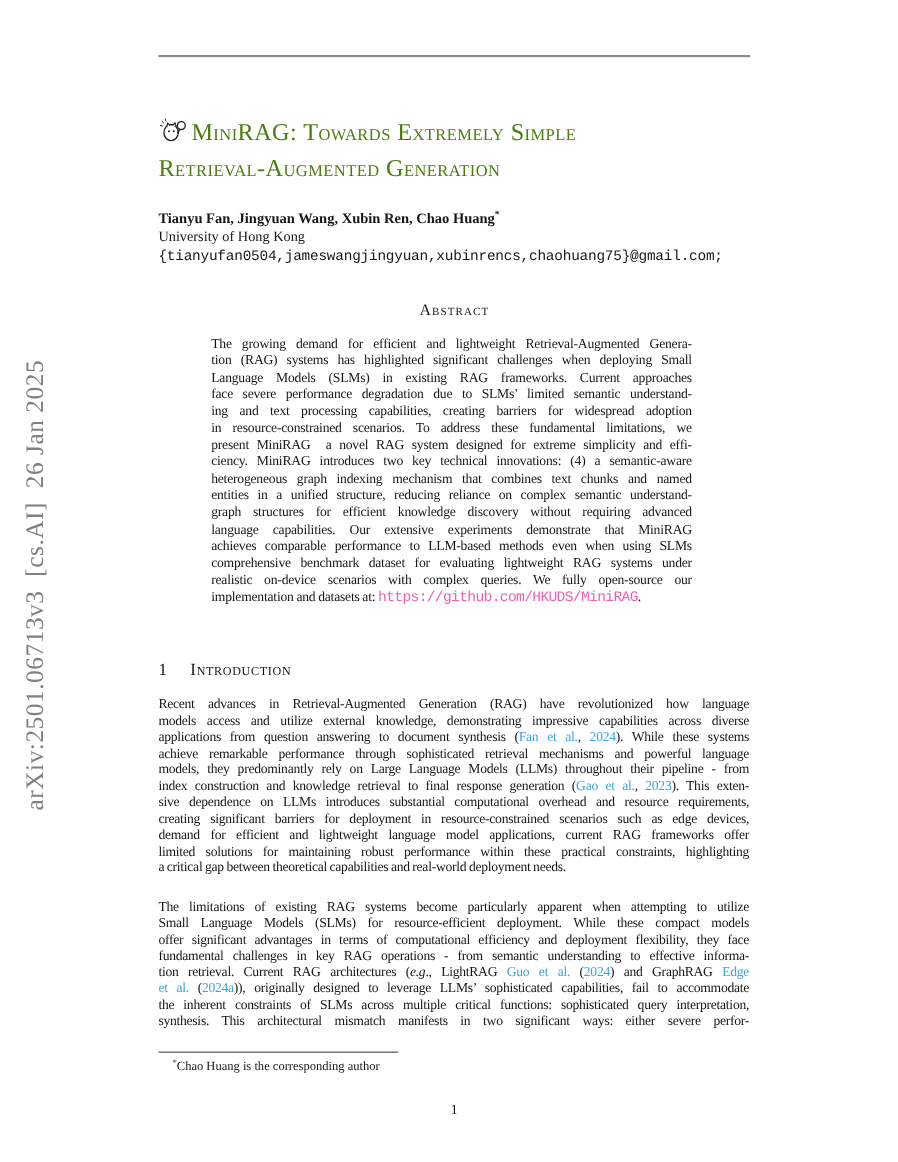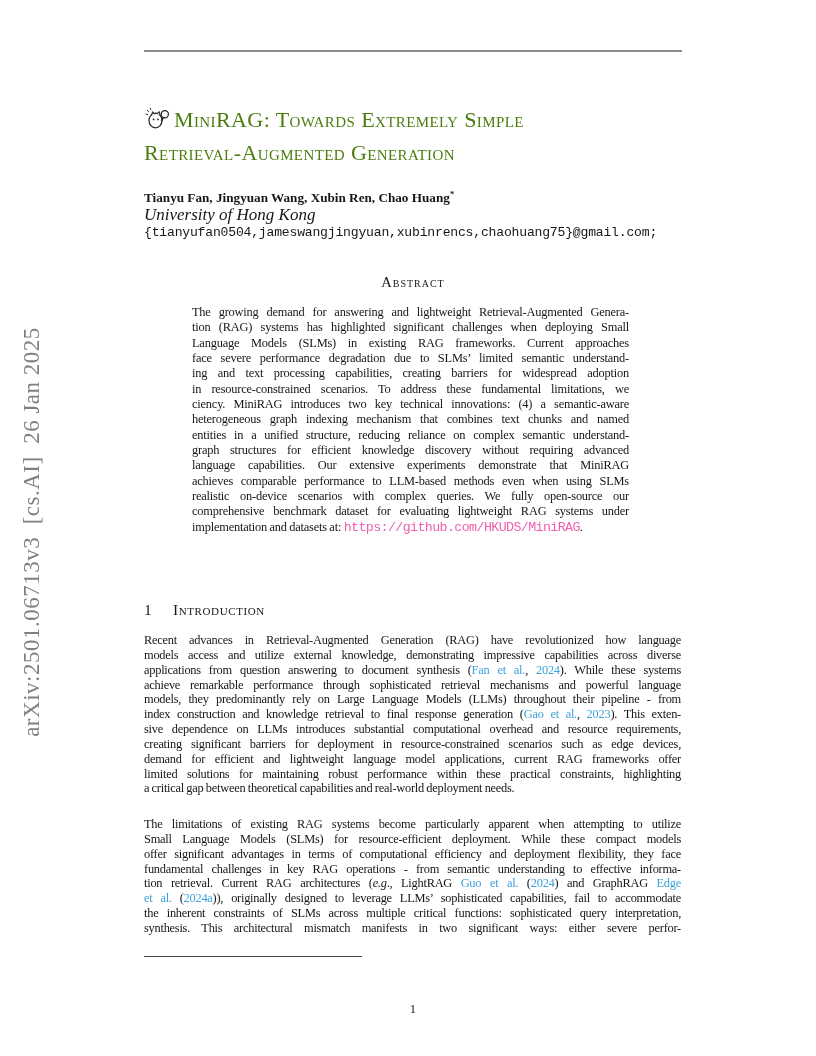--- a/index.html
+++ b/index.html
@@ -35,21 +35,21 @@
     width: 560px;
     font-size: 22px;
     font-variant: small-caps;
     letter-spacing: 0.4px;
     line-height: 28px;
     color: #4d7c0f;
   }
   .logo { display: inline-block; vertical-align: -5px; margin-right: 3px; }
   .authors { position: absolute; left: 144px; top: 186px; width: 620px; }
   .names { font-weight: bold; font-size: 13.2px; line-height: 17px; }
-  .affil { font-size: 17px; line-height: 17.5px; font-style: italic; }
+  .affil { font-size: 13px; line-height: 17.5px; }
   .emails {
     font-family: "Liberation Mono", monospace;
     font-size: 13.1px; line-height: 17.5px;
     letter-spacing: -0.2px;
     white-space: pre;
   }
   .abs-heading {
     position: absolute;
     left: 144px; top: 274px; width: 538px;
     text-align: center;
@@ -140,34 +140,35 @@
 
   <div class="authors">
     <div class="names"><span>Tianyu Fan, Jingyuan Wang, Xubin Ren, Chao Huang</span><span class="sup">*</span></div>
     <div class="affil">University of Hong Kong</div>
     <div class="emails">{tianyufan0504,jameswangjingyuan,xubinrencs,chaohuang75}@gmail.com;</div>
   </div>
 
   <div class="abs-heading">Abstract</div>
 
   <div class="abstract rich">
-      <div class="line"><span>The growing demand for answering and lightweight Retrieval-Augmented Genera-</span></div>
+      <div class="line"><span>The growing demand for efficient and lightweight Retrieval-Augmented Genera-</span></div>
       <div class="line"><span>tion (RAG) systems has highlighted significant challenges when deploying Small</span></div>
       <div class="line"><span>Language Models (SLMs) in existing RAG frameworks. Current approaches</span></div>
       <div class="line"><span>face severe performance degradation due to SLMs’ limited semantic understand-</span></div>
       <div class="line"><span>ing and text processing capabilities, creating barriers for widespread adoption</span></div>
       <div class="line"><span>in resource-constrained scenarios. To address these fundamental limitations, we</span></div>
+      <div class="line"><span>present MiniRAG&nbsp; a novel RAG system designed for extreme simplicity and effi-</span></div>
       <div class="line"><span>ciency. MiniRAG introduces two key technical innovations: (4) a semantic-aware</span></div>
       <div class="line"><span>heterogeneous graph indexing mechanism that combines text chunks and named</span></div>
       <div class="line"><span>entities in a unified structure, reducing reliance on complex semantic understand-</span></div>
       <div class="line"><span>graph structures for efficient knowledge discovery without requiring advanced</span></div>
       <div class="line"><span>language capabilities. Our extensive experiments demonstrate that MiniRAG</span></div>
       <div class="line"><span>achieves comparable performance to LLM-based methods even when using SLMs</span></div>
+      <div class="line"><span>comprehensive benchmark dataset for evaluating lightweight RAG systems under</span></div>
       <div class="line"><span>realistic on-device scenarios with complex queries. We fully open-source our</span></div>
-      <div class="line"><span>comprehensive benchmark dataset for evaluating lightweight RAG systems under</span></div>
       <div class="line last"><span>implementation and datasets at: </span><span class="url">https://github.com/HKUDS/MiniRAG</span><span>.</span></div>
     </div>
 
   <div class="sec-heading">
     <span class="sec-num">1</span><span class="sec-title">Introduction</span>
   </div>
 
   <div class="para para1 rich">
       <div class="line"><span>Recent advances in Retrieval-Augmented Generation (RAG) have revolutionized how language</span></div>
       <div class="line"><span>models access and utilize external knowledge, demonstrating impressive capabilities across diverse</span></div>
@@ -187,16 +188,17 @@
       <div class="line"><span>Small Language Models (SLMs) for resource-efficient deployment. While these compact models</span></div>
       <div class="line"><span>offer significant advantages in terms of computational efficiency and deployment flexibility, they face</span></div>
       <div class="line"><span>fundamental challenges in key RAG operations - from semantic understanding to effective informa-</span></div>
       <div class="line"><span>tion retrieval. Current RAG architectures (</span><span class="i">e.g</span><span>., LightRAG </span><span class="cite">Guo et al.</span><span> (</span><span class="cite">2024</span><span>) and GraphRAG </span><span class="cite">Edge</span></div>
       <div class="line"><span class="cite">et al.</span><span> (</span><span class="cite">2024a</span><span>)), originally designed to leverage LLMs’ sophisticated capabilities, fail to accommodate</span></div>
       <div class="line"><span>the inherent constraints of SLMs across multiple critical functions: sophisticated query interpretation,</span></div>
       <div class="line"><span>synthesis. This architectural mismatch manifests in two significant ways: either severe perfor-</span></div>
     </div>
 
   <div class="footnote-rule"></div>
+  <div class="footnote"><span class="sup">*</span><span>Chao Huang is the corresponding author</span></div>
 
   <div class="pagenum">1</div>
 
 </div>
 
 </body></html>

